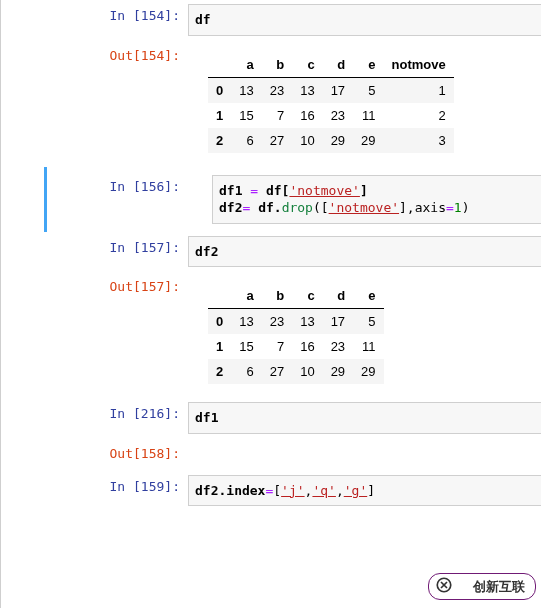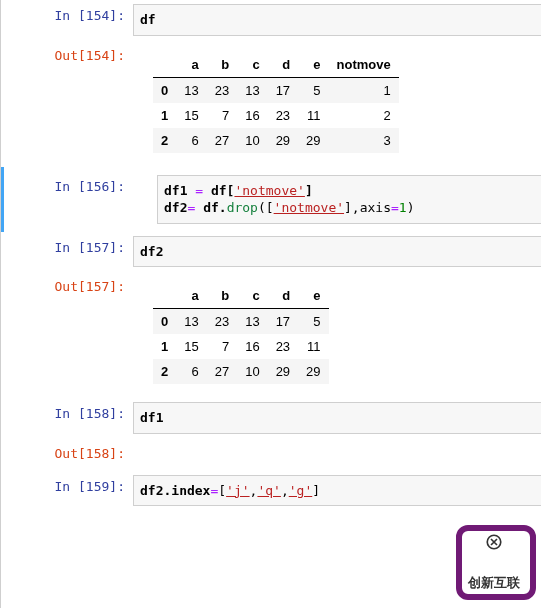--- a/index.html
+++ b/index.html
@@ -11,21 +11,22 @@
     background: #fff;
     width: 541px;
     height: 608px;
     overflow: hidden;
     position: relative;
     border-left: 1px solid #cfcfcf;
   }
   .cell {
     display: flex;
     align-items: flex-start;
-    padding: 4px 0 4px 4px;
+    padding: 4px 0 4px 16px;
+    margin-left: 43px;
   }
   .selected {
     box-shadow: inset 3px 0 0 #42A5F5;
     gap: 24px;
   }
   .prompt {
     width: 120px;
     text-align: right;
     font-family: "DejaVu Sans Mono", Menlo, Consolas, monospace;
     font-size: 13px;
@@ -85,30 +86,29 @@
   }
   .dataframe tr.even { background: #f5f5f5; }
   .dataframe thead tr { background: #fff; }
   .dataframe thead th:first-child { border-bottom: 1px solid #000; }
 
   .watermark {
     position: absolute;
     right: 6px;
     bottom: 8px;
     background: rgba(255,255,255,0.9);
-    border: 6px solid #701a75;
+    border: 1px solid #701a75;
     border-radius: 12px;
     padding: 2px 10px 2px 6px;
     display: flex;
     align-items: center;
     gap: 20px;
     font-size: 13px;
     font-weight: bold;
     color: #333;
-    flex-direction: column;
   }
   .watermark svg { width: 18px; height: 18px; }
 </style>
 </head>
 <body>
 
 <div class="cell">
   <div class="prompt in">In  [154]:</div>
   <div class="codebox"><span class="v">df</span></div>
 </div>
@@ -210,21 +210,21 @@
           <td>10</td>
           <td>29</td>
           <td>29</td>
         </tr>
       </tbody>
     </table>
   </div>
 </div>
 
 <div class="cell">
-  <div class="prompt in">In  [158]:</div>
+  <div class="prompt in">In  [216]:</div>
   <div class="codebox"><span class="v">df1</span></div>
 </div>
 
 <div class="cell">
   <div class="prompt out">Out[158]:</div>
 </div>
 
 <div class="cell">
   <div class="prompt in">In  [159]:</div>
   <div class="codebox"><span class="v">df2.index</span><span class="op">=</span><span class="p">[</span><span class="s">'j'</span><span class="p">,</span><span class="s">'q'</span><span class="p">,</span><span class="s">'g'</span><span class="p">]</span></div>

